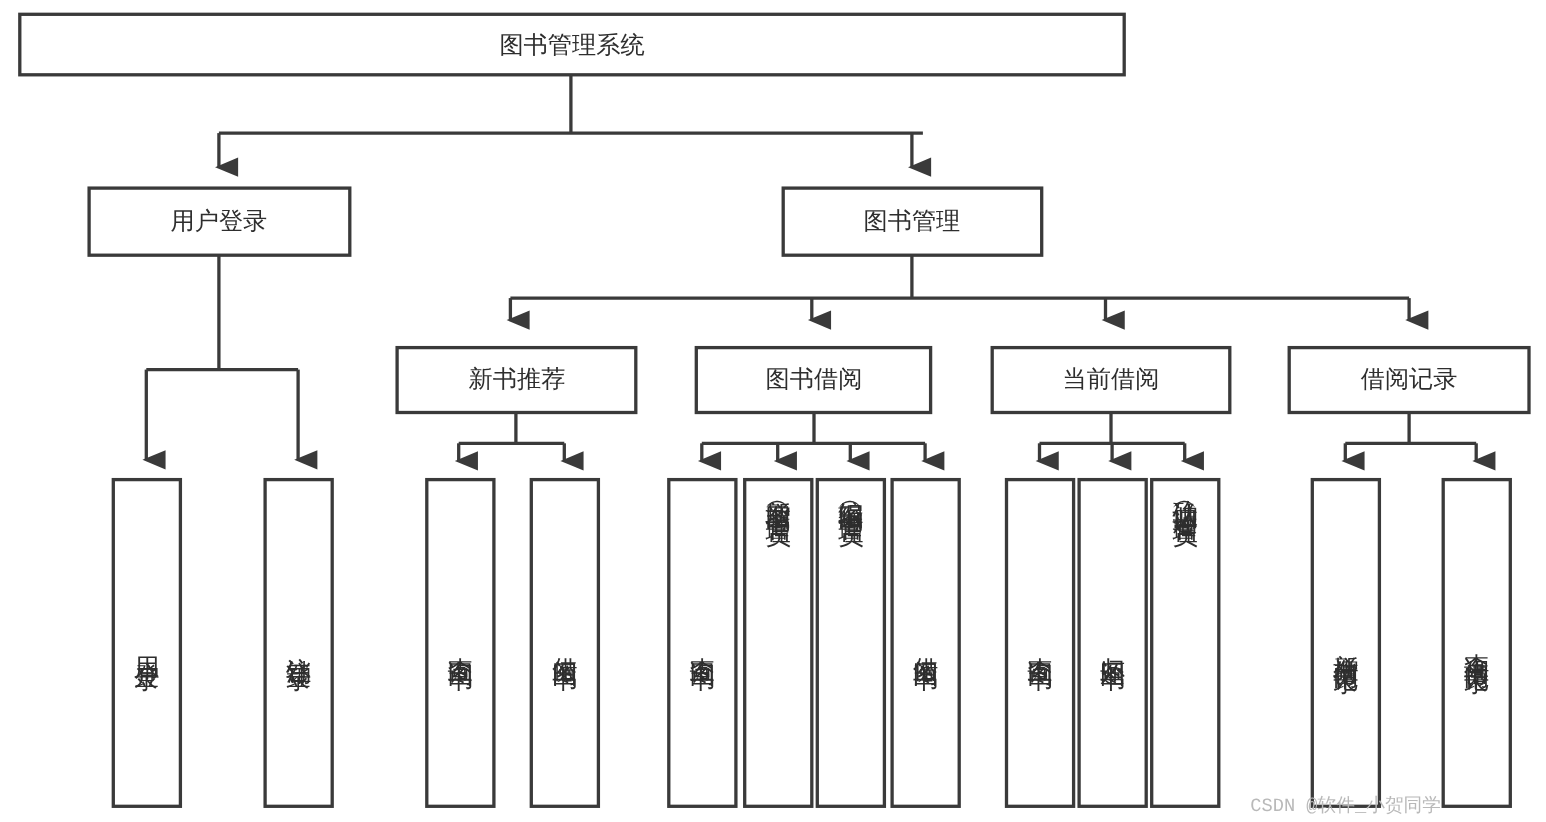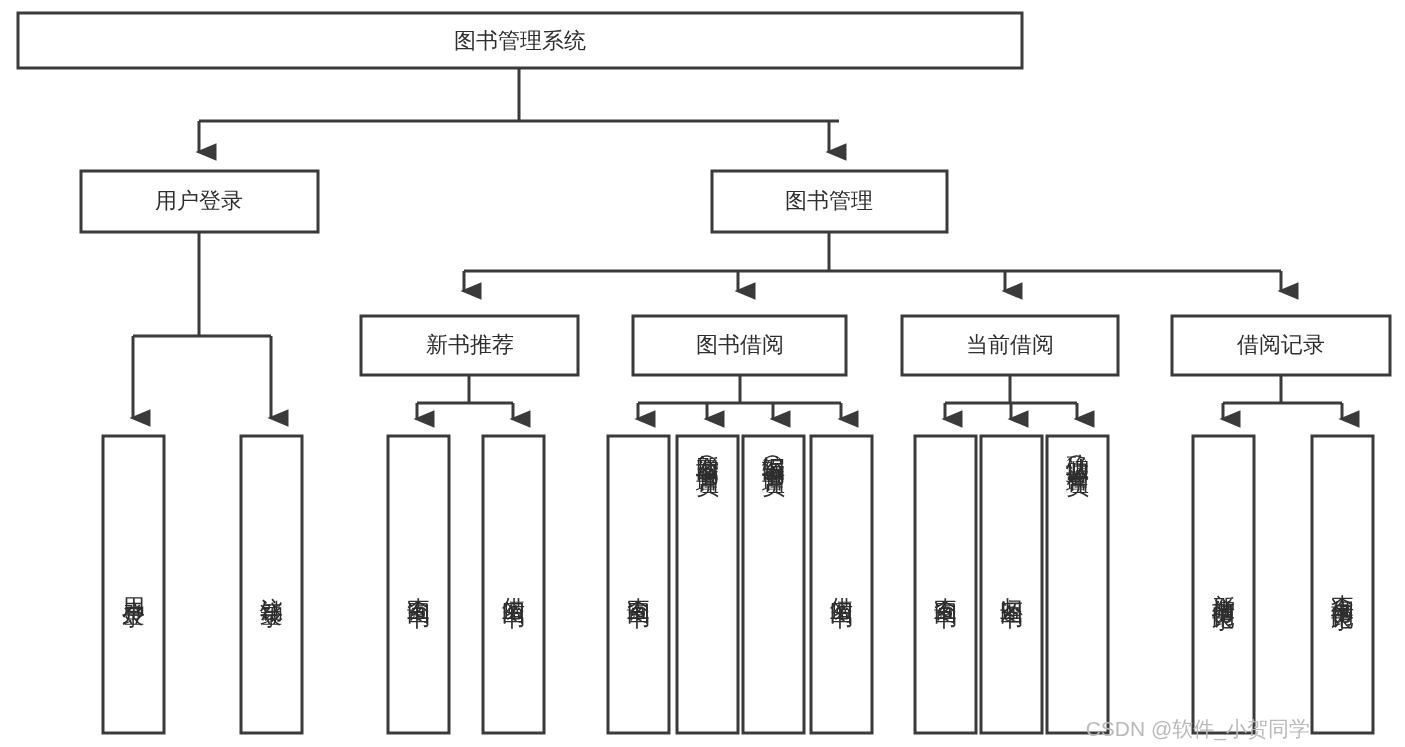--- a/index.html
+++ b/index.html
@@ -10,22 +10,22 @@
   .node-rect{fill:#ffffff;stroke:#3a3a3a;stroke-width:3;}
   .link{stroke:#3a3a3a;stroke-width:3;fill:none;stroke-linecap:butt;}
   .node-label{fill:#2e2e2e;font-family:"Liberation Sans","DejaVu Sans",sans-serif;
               font-size:22px;text-anchor:middle;dominant-baseline:middle;}
   .leaf-label-wrap{position:absolute;display:flex;align-items:center;justify-content:center;
                    pointer-events:none;}
   .leaf-label{writing-mode:vertical-rl;text-orientation:upright;
               font-family:"Liberation Sans","DejaVu Sans",sans-serif;
               font-size:23px;line-height:1;color:#2e2e2e;letter-spacing:3px;
               white-space:nowrap;}
-  .watermark{position:absolute;right:10px;bottom:4px;color:#b9b9b9;font-size:21px;
-             font-family:Liberation Sans, sans-serif;white-space:nowrap;}
+  .watermark{position:absolute;right:10px;bottom:4px;color:#b9b9b9;font-size:17px;
+             font-family:Liberation Mono, monospace;white-space:nowrap;}
 </style>
 </head>
 <body>
 
 <div id="stage">
 
   <svg class="diagram" viewBox="0 0 1405 747">
     <defs>
       <marker id="arrow" viewBox="0 0 12 12" refX="6" refY="10" markerWidth="7" markerHeight="10" orient="auto-start-reverse">
         <path d="M 1 0 L 6 12 L 11 0 z" fill="#3a3a3a"></path>

